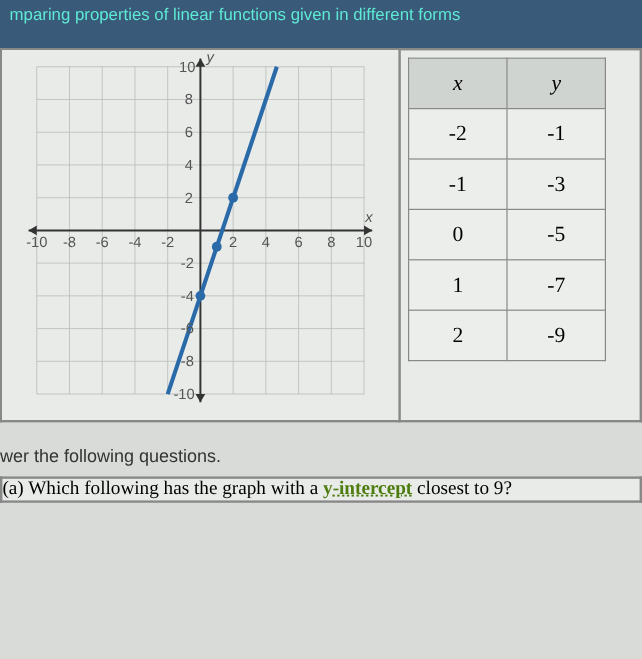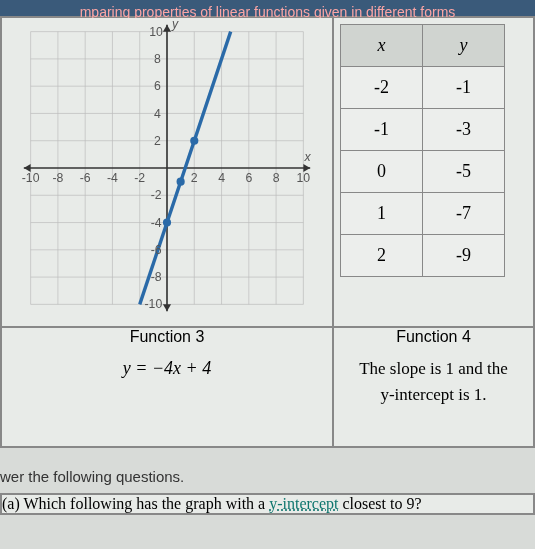--- a/index.html
+++ b/index.html
@@ -5,25 +5,24 @@
     * { margin: 0; padding: 0; box-sizing: border-box; }
     body {
       width: 535px;
       height: 549px;
       font-family: Arial, sans-serif;
       background: #d8dbd8;
       overflow: hidden;
     }
     .header-bar {
       background: #3a5a7a;
-      color: #fca5a5;
+      color: #5eead4;
       padding: 4px 8px;
       font-size: 14px;
-      height: 16px;
-      text-align: center;
+      height: 40px;
     }
     .main-table {
       border-collapse: collapse;
       width: 100%;
       background: #e8ebe8;
     }
     .main-table > tbody > tr > td {
       border: 2px solid #888;
       vertical-align: top;
       padding: 0;
@@ -84,22 +83,23 @@
       font-size: 15px;
       color: #333;
       border-radius: 19px;
     }
     .question-row td {
       padding: 14px 8px;
       font-size: 16px;
       font-family: 'Times New Roman', serif;
     }
     .link-word {
-      color: #0f766e;
+      color: #4d7c0f;
       text-decoration: underline dotted;
+      font-weight: bold;
     }
   </style>
 </head>
 <body>
 
 <div class="header-bar">
   <span>mparing properties of linear functions given in different forms</span>
 </div>
 
 <table class="main-table">
@@ -191,33 +191,20 @@
             <td>-7</td>
           </tr>
           <tr>
             <td>2</td>
             <td>-9</td>
           </tr>
         </tbody>
           </table>
       </td>
     </tr>
-    <tr>
-      <td class="fn-label">
-        <div>Function 3</div>
-        <div class="fn-eq">y = −4x + 4</div>
-      </td>
-      <td class="fn-label">
-        <div>Function 4</div>
-        <div class="fn-desc">
-          <span>The slope is 1 and the</span><br>
-          <span>y-intercept is 1.</span>
-        </div>
-      </td>
-    </tr>
   </tbody>
 </table>
 
 <div class="instruction">wer the following questions.</div>
 
 <table class="main-table">
   <tbody>
     <tr class="question-row">
       <td>
         <span>(a) Which following has the graph with a </span><span class="link-word">y-intercept</span><span> closest to 9?</span>

